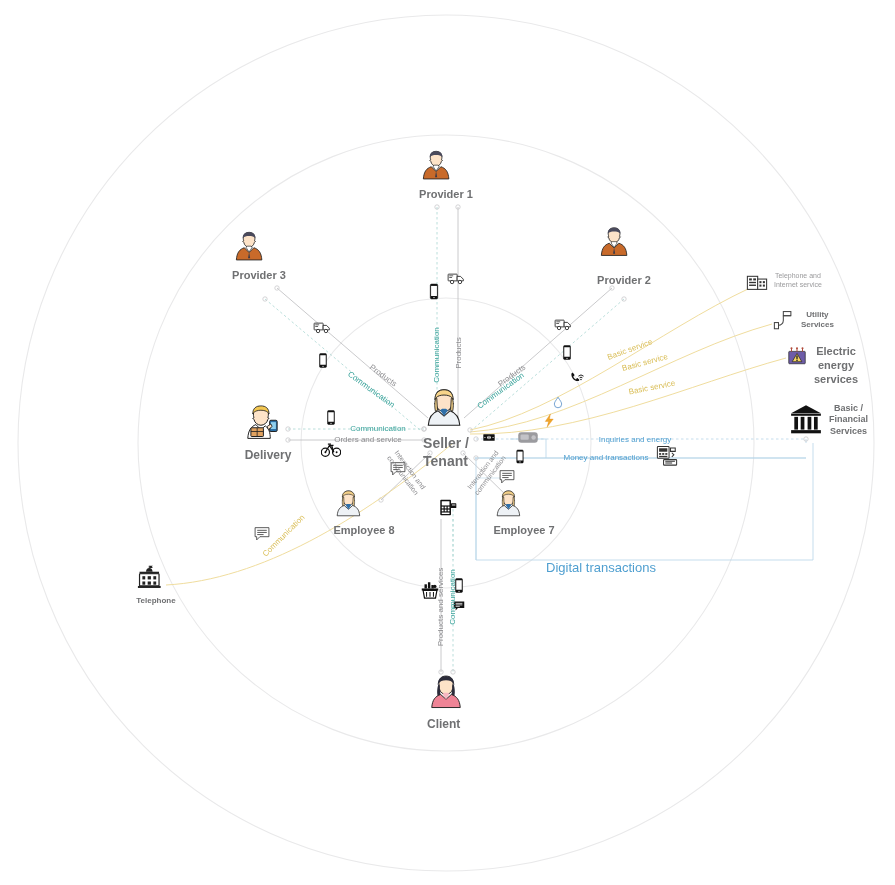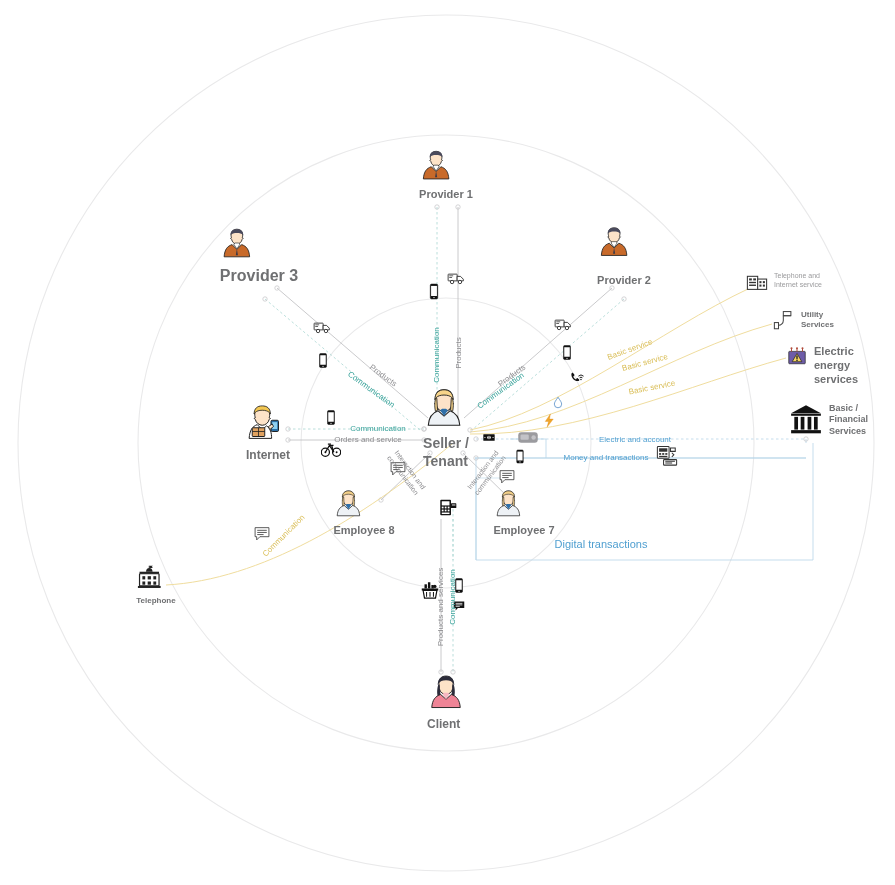--- a/index.html
+++ b/index.html
@@ -4,21 +4,21 @@
 <style>
   html,body{margin:0;padding:0;background:#ffffff;}
   body{width:895px;height:885px;overflow:hidden;font-family:"Liberation Sans",sans-serif;}
   #stage{position:relative;width:895px;height:885px;background:#fff;}
   svg.layer{position:absolute;left:0;top:0;width:895px;height:885px;pointer-events:none;}
   .node{position:absolute;text-align:left;transform:translate(-50%,-50%);}
   .node .glyph{display:block;line-height:1;}
   .node .lbl{display:block;font-weight:bold;color:#6f7072;white-space:pre-line;}
   .miniicon{position:absolute;transform:translate(-50%,-50%);line-height:1;}
   .edgelabel{position:absolute;transform-origin:50% 50%;white-space:nowrap;pointer-events:none;}
-  .rightlbl{position:absolute;font-weight:bold;color:#6f7072;line-height:1.25;}
+  .rightlbl{position:absolute;font-weight:bold;color:#6f7072;line-height:1.25;text-align:center;}
   .rightlbl.thin{font-weight:normal;color:#9a9a9c;}
 </style>
 </head>
 <body>
 
 <div id="stage">
 
   <svg class="layer" viewBox="0 0 895 885">
     <defs>
       <style>
@@ -131,34 +131,34 @@
         <span class="lbl" style="font-size:11px;margin-top:12px;line-height:1.25">Provider 2</span>
       </div>
       <div class="node" style="left: 259px; top: 256px;">
         <span class="glyph"><svg width="34" height="34" viewBox="0 0 64 64">
             <path d="M32 6c-7 0-11 4-11 11 0 3 1 5 1 5l-2 1 2 2c1 5 5 9 10 9s9-4 10-9l2-2-2-1s1-2 1-5c0-7-4-11-11-11z" fill="#fde3c8" stroke="#222" stroke-width="1.6"></path>
             <path d="M20 17c0-8 5-11 12-11s12 3 12 11c0 0-3-4-12-4s-12 4-12 4z" fill="#4a4a5c"></path>
             <path d="M23 35 C14 38,9 44,8 58h48c-1-14-6-20-15-23l-9 9z" fill="#c86a2a" stroke="#222" stroke-width="1.6"></path>
             <path d="M26 34l6 9 6-9 -3-2h-6z" fill="#fff" stroke="#222" stroke-width="1.2"></path>
             <path d="M32 43l2 12h-4z" fill="#3a3a48"></path>
           </svg></span>
-        <span class="lbl" style="font-size:16px;margin-top:3px;line-height:1.25">Provider 3</span>
+        <span class="lbl" style="font-size:11px;margin-top:3px;line-height:1.25">Provider 3</span>
       </div>
       <div class="node" style="left: 268px; top: 432px;">
         <span class="glyph"><svg width="40" height="40" viewBox="0 0 64 64">
             <path d="M26 8c-8 0-12 5-12 12 0 4 1 6 1 6l-2 1 2 2c1 5 6 9 11 9s10-4 11-9l2-2-2-1s1-2 1-6c0-7-4-12-12-12z" fill="#fde3c8" stroke="#222" stroke-width="1.6"></path>
             <path d="M13 20c0-9 5-13 13-13s13 4 13 13c0 0-2-6-13-6s-13 6-13 6z" fill="#f3c752" stroke="#222" stroke-width="1.3"></path>
             <path d="M18 37C10 40,6 46,5 59h36c0-9-2-16-8-20l-7 6z" fill="#fff" stroke="#222" stroke-width="1.6"></path>
             <rect x="10" y="42" width="20" height="14" rx="1" fill="#e0a260" stroke="#222" stroke-width="1.6"></rect>
             <path d="M20 42v14M10 48h20" stroke="#222" stroke-width="1.3"></path>
             <rect x="40" y="30" width="12" height="18" rx="2" fill="#2b6fa5" stroke="#222" stroke-width="1.6"></rect>
             <rect x="42" y="33" width="8" height="11" fill="#8fd0ef"></rect>
             <path d="M36 40l6-4 2 4-6 5z" fill="#fde3c8" stroke="#222" stroke-width="1.4"></path>
           </svg></span>
-        <span class="lbl" style="font-size:12px;margin-top:3px;line-height:1.25">Internet</span>
+        <span class="lbl" style="font-size:12px;margin-top:3px;line-height:1.25">Delivery</span>
       </div>
       <div class="node" style="left: 364px; top: 513px;">
         <span class="glyph"><svg width="30" height="30" viewBox="0 0 64 64">
             <path d="M32 6c-8 0-12 5-12 12 0 4 1 7 1 7l-2 1 2 2c1 5 6 9 11 9s10-4 11-9l2-2-2-1s1-3 1-7c0-7-4-12-12-12z" fill="#fde3c8" stroke="#222" stroke-width="1.6"></path>
             <path d="M19 19c0-9 6-13 13-13s13 4 13 13c0 0-3-6-13-6s-13 6-13 6z" fill="#f3d08a" stroke="#222" stroke-width="1.3"></path>
             <path d="M20 19c-2 9-1 17 0 21l3-2-1-19z M44 19c2 9 1 17 0 21l-3-2 1-19z" fill="#f3d08a" stroke="#222" stroke-width="1.2"></path>
             <path d="M23 37C14 40,9 46,8 59h48c-1-13-6-19-15-22l-9 8z" fill="#eef2f6" stroke="#222" stroke-width="1.6"></path>
             <path d="M26 36l6 9 6-9-3-2h-6z" fill="#2e6fa8"></path>
           </svg></span>
         <span class="lbl" style="font-size:11px;margin-top:3px;line-height:1.25">Employee 8</span>
@@ -401,22 +401,22 @@
       <div class="edgelabel" style="left: 512px; top: 376px; font-size: 8px; color: rgb(141, 141, 144); transform: translate(-50%, -50%) rotate(-36deg); white-space: nowrap; text-align: center; line-height: 1.25;">Products</div>
       <div class="edgelabel" style="left: 501px; top: 391px; font-size: 8px; color: rgb(58, 163, 155); transform: translate(-50%, -50%) rotate(-36deg); white-space: nowrap; text-align: center; line-height: 1.25;">Communication</div>
       <div class="edgelabel" style="left: 378px; top: 429px; font-size: 8px; color: rgb(58, 163, 155); transform: translate(-50%, -50%) rotate(0deg); white-space: nowrap; text-align: center; line-height: 1.25;">Communication</div>
       <div class="edgelabel" style="left: 368px; top: 440px; font-size: 8px; color: rgb(141, 141, 144); transform: translate(-50%, -50%) rotate(0deg); white-space: nowrap; text-align: center; line-height: 1.25;">Orders and service</div>
       <div class="edgelabel" style="left: 406px; top: 473px; font-size: 7px; color: rgb(141, 141, 144); transform: translate(-50%, -50%) rotate(53deg); white-space: pre-line; text-align: center; line-height: 1.25;">Interaction and
 communication</div>
       <div class="edgelabel" style="left: 487px; top: 473px; font-size: 7px; color: rgb(141, 141, 144); transform: translate(-50%, -50%) rotate(-53deg); white-space: pre-line; text-align: center; line-height: 1.25;">Interaction and
 communication</div>
       <div class="edgelabel" style="left: 441px; top: 607px; font-size: 8px; color: rgb(141, 141, 144); transform: translate(-50%, -50%) rotate(-90deg); white-space: nowrap; text-align: center; line-height: 1.25;">Products and services</div>
       <div class="edgelabel" style="left: 453px; top: 597px; font-size: 8px; color: rgb(58, 163, 155); transform: translate(-50%, -50%) rotate(-90deg); white-space: nowrap; text-align: center; line-height: 1.25;">Communication</div>
-      <div class="edgelabel" style="left: 635px; top: 440px; font-size: 8px; color: rgb(79, 159, 208); transform: translate(-50%, -50%) rotate(0deg); white-space: nowrap; text-align: center; line-height: 1.25;">Electric and account</div>
+      <div class="edgelabel" style="left: 635px; top: 440px; font-size: 8px; color: rgb(79, 159, 208); transform: translate(-50%, -50%) rotate(0deg); white-space: nowrap; text-align: center; line-height: 1.25;">Inquiries and energy</div>
       <div class="edgelabel" style="left: 606px; top: 458px; font-size: 8px; color: rgb(79, 159, 208); transform: translate(-50%, -50%) rotate(0deg); white-space: nowrap; text-align: center; line-height: 1.25;">Money and transactions</div>
-      <div class="edgelabel" style="left: 601px; top: 545px; font-size: 11px; color: rgb(79, 159, 208); transform: translate(-50%, -50%) rotate(0deg); white-space: nowrap; text-align: left; line-height: 1.25;">Digital transactions</div>
+      <div class="edgelabel" style="left: 601px; top: 568px; font-size: 13px; color: rgb(79, 159, 208); transform: translate(-50%, -50%) rotate(0deg); white-space: nowrap; text-align: left; line-height: 1.25;">Digital transactions</div>
       <div class="edgelabel" style="left: 630px; top: 350px; font-size: 8px; color: rgb(217, 189, 85); transform: translate(-50%, -50%) rotate(-20deg); white-space: nowrap; text-align: center; line-height: 1.25;">Basic service</div>
       <div class="edgelabel" style="left: 645px; top: 363px; font-size: 8px; color: rgb(217, 189, 85); transform: translate(-50%, -50%) rotate(-15deg); white-space: nowrap; text-align: center; line-height: 1.25;">Basic service</div>
       <div class="edgelabel" style="left: 652px; top: 388px; font-size: 8px; color: rgb(217, 189, 85); transform: translate(-50%, -50%) rotate(-11deg); white-space: nowrap; text-align: center; line-height: 1.25;">Basic service</div>
       <div class="edgelabel" style="left: 284px; top: 536px; font-size: 8px; color: rgb(217, 189, 85); transform: translate(-50%, -50%) rotate(-45deg); white-space: nowrap; text-align: center; line-height: 1.25;">Communication</div>
     </div>
 
 </div>
 
 </body></html>

